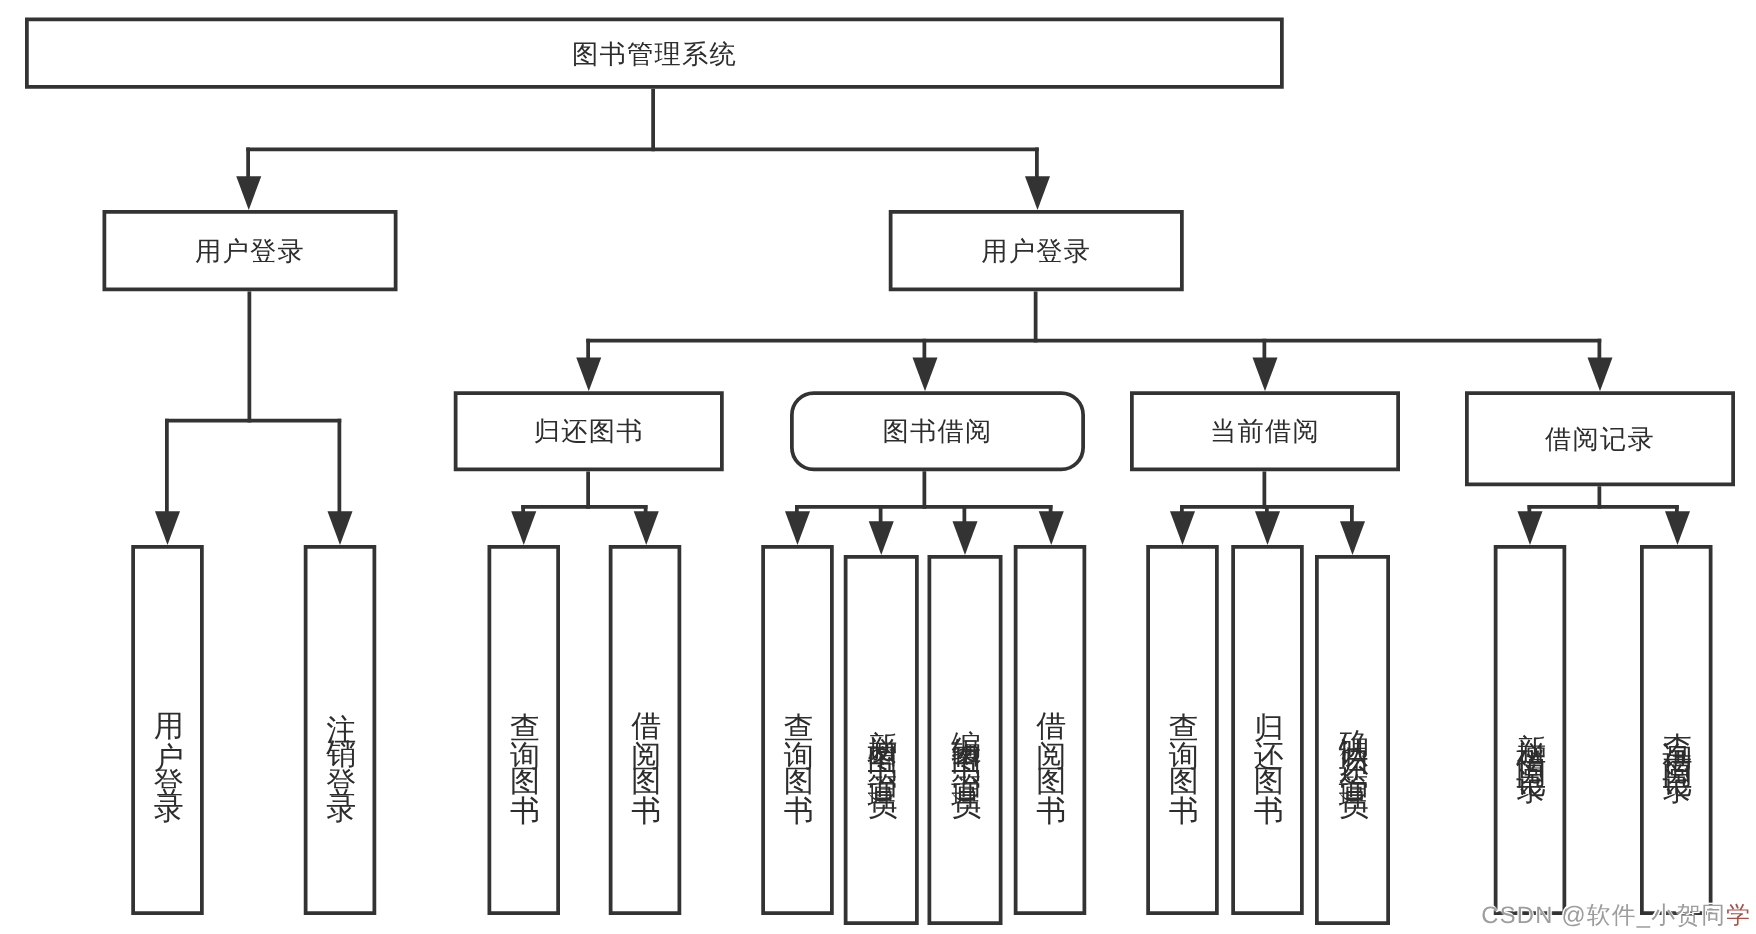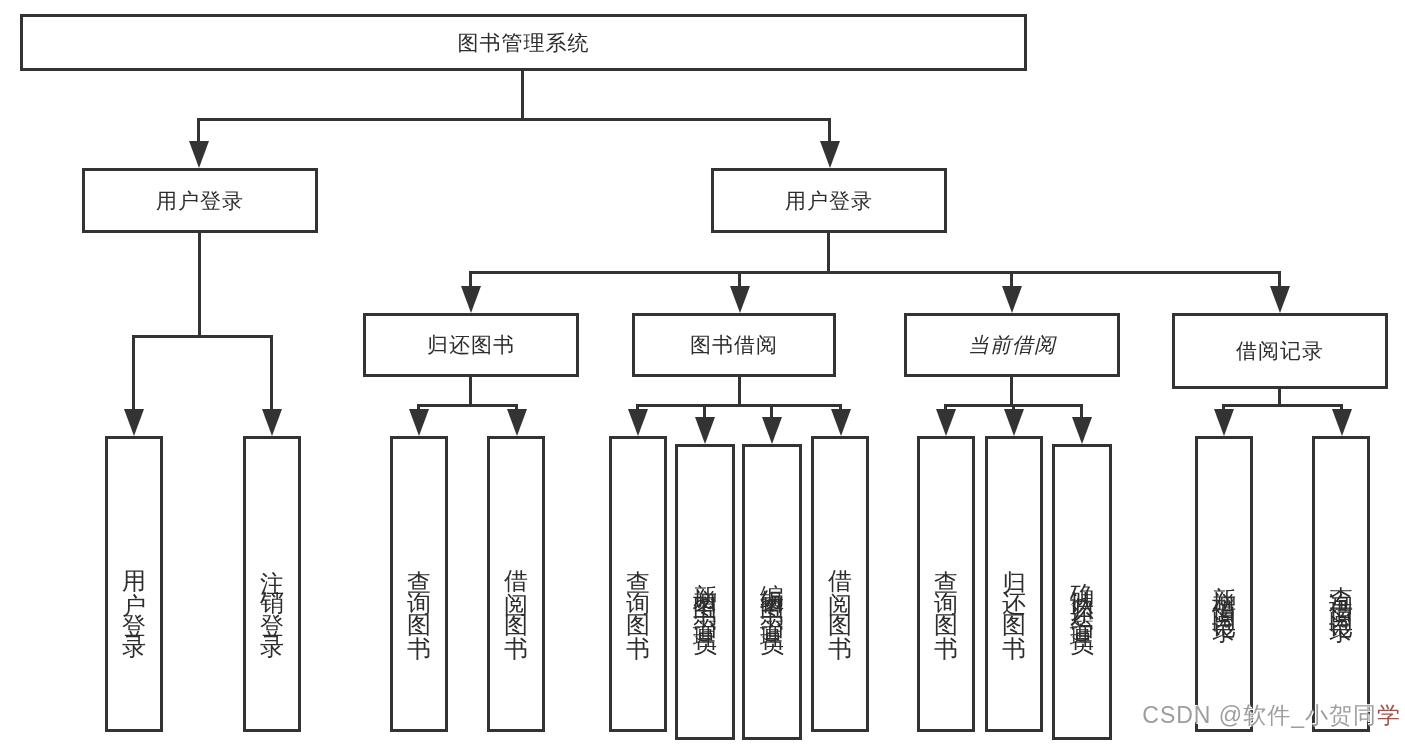--- a/index.html
+++ b/index.html
@@ -20,22 +20,22 @@
   .leaf.dense span{letter-spacing:7px;padding-top:7px;}
   .h,.v{position:absolute;background:#333333;z-index:1;}
   .h{height:3px;}
   .v{width:3px;}
   .arrow{
     position:absolute;width:0;height:0;z-index:1;
     border-left:10px solid transparent;border-right:10px solid transparent;
     border-top:27px solid #333333;
   }
   #watermark{
-    position:absolute;right:4px;bottom:16px;z-index:5;
-    font-size:23px;letter-spacing:1px;white-space:nowrap;
+    position:absolute;right:4px;bottom:2px;z-index:5;
+    font-size:19px;letter-spacing:1px;white-space:nowrap;
     color:#9d9d9d;
     text-shadow:0 0 2px #ffffff,1px 1px 0 #ffffff,-1px -1px 0 #ffffff;
   }
   #watermark .accent{color:#a3524a;}
 </style>
 </head>
 <body>
 
 <div id="stage">
 
@@ -46,24 +46,24 @@
   <div class="box" style="left:82px;top:168px;width:236px;height:65px;">
     <span>用户登录</span>
   </div>
   <div class="box" style="left:711px;top:168px;width:236px;height:65px;">
     <span>用户登录</span>
   </div>
 
   <div class="box" style="left:363px;top:313px;width:216px;height:64px;">
     <span>归还图书</span>
   </div>
-  <div class="box" style="left:632px;top:313px;width:204px;height:64px;">
+  <div class="box" style="left:632px;top:313px;width:236px;height:64px;border-radius:19px;">
     <span>图书借阅</span>
   </div>
-  <div class="box" style="left:904px;top:313px;width:216px;height:64px;font-style:italic;">
+  <div class="box" style="left:904px;top:313px;width:216px;height:64px;">
     <span>当前借阅</span>
   </div>
   <div class="box" style="left:1172px;top:313px;width:216px;height:76px;">
     <span>借阅记录</span>
   </div>
 
   <div class="box leaf" style="left:105px;top:436px;width:58px;height:296px;">
     <span>用户登录</span>
   </div>
   <div class="box leaf" style="left:243px;top:436px;width:58px;height:296px;">

